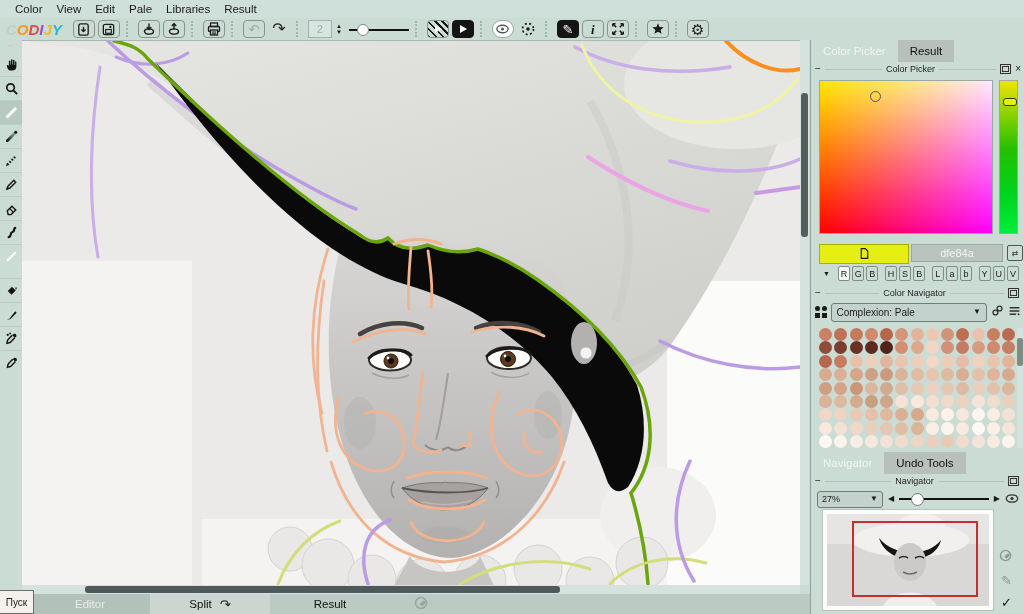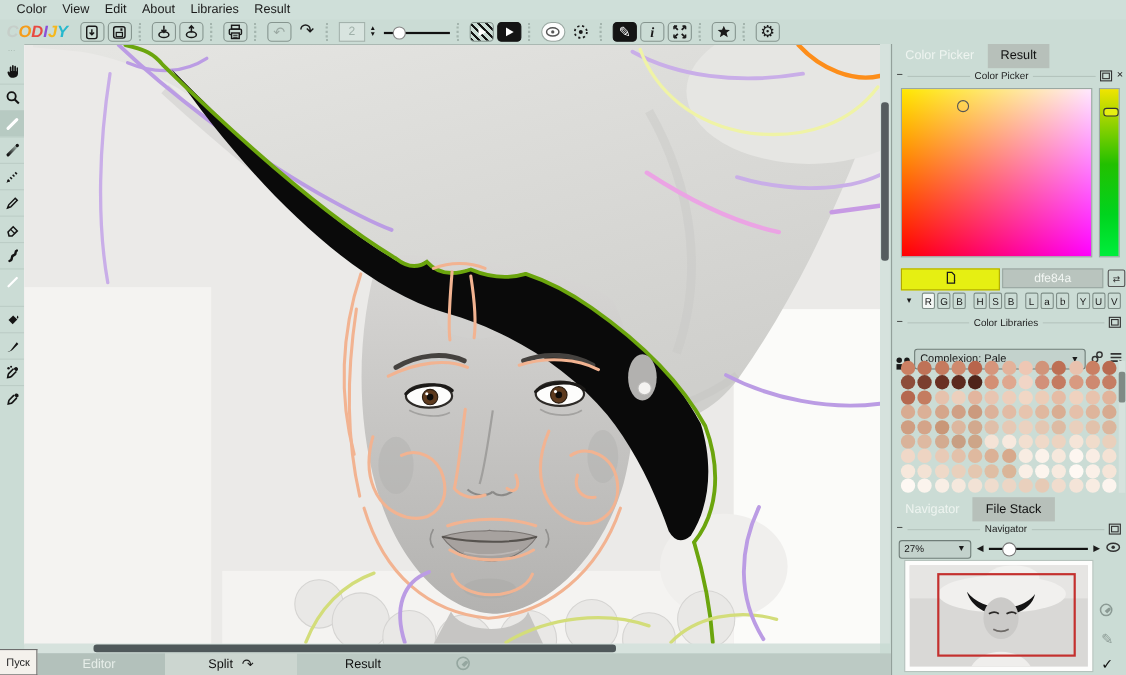--- a/index.html
+++ b/index.html
@@ -77,21 +77,21 @@
   #hex-field{position:absolute;left:100px;top:204px;width:92px;height:18px;background:#b9c4be;color:#f2f6f3;
       font-size:11px;display:flex;align-items:center;justify-content:center;box-sizing:border-box;border:1px solid #9aa8a2;}
   #swap-icon{position:absolute;left:196px;top:205px;width:14px;height:14px;border:1px solid #555;border-radius:2px;
       display:flex;align-items:center;justify-content:center;font-size:8px;color:#333;}
   #mode-row{position:absolute;left:6px;top:226px;width:202px;display:flex;align-items:center;gap:2px;font-size:9px;}
   #mode-row .tri{font-size:7px;margin:0 6px 0 6px;}
   .mbtn{width:13px;height:13px;border:1px solid #7e8d87;border-radius:2px;display:flex;align-items:center;justify-content:center;background:transparent;}
   .mbtn.on{background:#f4f8f5;}
   .mgap{width:3px;}
   #libs-head{position:absolute;left:0;top:246px;width:214px;}
-  #lib-row{position:absolute;left:4px;top:276px;width:206px;height:20px;display:flex;align-items:flex-end;gap:4px;}
+  #lib-row{position:absolute;left:4px;top:262px;width:206px;height:20px;display:flex;align-items:center;gap:4px;}
   #faces-icon{display:grid;grid-template-columns:5px 5px;grid-gap:1.5px;}
   #faces-icon i{width:5px;height:5px;background:#1a1a1a;display:block;}
   #faces-icon i:nth-child(1){border-radius:50%;}#faces-icon i:nth-child(2){border-radius:50%;}
   #lib-select{flex:1;height:17px;border:1px solid #6f7d78;border-radius:3px;background:#c3d2cc;
       display:flex;align-items:center;font-size:10px;padding:0 5px;justify-content:space-between;}
   #swatch-grid{position:absolute;left:8px;top:288px;width:196px;height:120px;display:flex;flex-direction:column;justify-content:space-between;}
   .swrow{display:flex;justify-content:space-between;}
   .sw{width:13px;height:13px;border-radius:50%;display:block;}
   #grid-scroll{position:absolute;left:206px;top:288px;width:6px;height:120px;background:#d6e2dd;}
   #grid-scroll .thumb{position:absolute;left:0;top:10px;width:6px;height:28px;background:#7f8a85;border-radius:2px;}
@@ -108,21 +108,21 @@
   #nav-side-icons{position:absolute;left:188px;top:508px;display:flex;flex-direction:column;gap:7px;align-items:center;color:#8b9a94;}
   #nav-check{color:#111;font-weight:bold;font-size:13px;}
 </style>
 </head>
 <body>
 
 <div id="menubar">
   <span class="menu-item">Color</span>
   <span class="menu-item">View</span>
   <span class="menu-item">Edit</span>
-  <span class="menu-item">About</span>
+  <span class="menu-item">Pale</span>
   <span class="menu-item">Libraries</span>
   <span class="menu-item">Result</span>
 </div>
 
 <div id="toolbar">
   <span id="logo"><span style="color: rgb(198, 206, 201);">C</span><span style="color: rgb(245, 156, 26);">O</span><span style="color: rgb(232, 74, 66);">D</span><span style="color: rgb(138, 79, 216);">I</span><span style="color: rgb(245, 184, 28);">J</span><span style="color: rgb(39, 184, 205);">Y</span></span>
 
   <span class="tbtn">
     <svg width="15" height="15" viewBox="0 0 16 16">
         <rect x="3" y="2" width="10" height="12" rx="2" fill="none" stroke="#1a1a1a" stroke-width="1.4"></rect>
@@ -480,21 +480,21 @@
     <span class="mbtn">b</span>
     <span class="mgap"></span>
     <span class="mbtn">Y</span>
     <span class="mbtn">U</span>
     <span class="mbtn">V</span>
   </div>
 
   <div id="libs-head" class="phead">
     <span class="mini">−</span>
     <span class="rule"></span>
-    <span>Color Libraries</span>
+    <span>Color Navigator</span>
     <span class="rule"></span>
     <span class="wicon"></span>
     <span class="xicon">×</span>
   </div>
 
   <div id="lib-row">
     <span id="faces-icon">
         <i></i>
         <i></i>
         <i></i>
@@ -655,21 +655,21 @@
         <span class="sw" style="background: rgb(248, 236, 226);"></span>
         <span class="sw" style="background: rgb(252, 244, 238);"></span>
       </div>
     </div>
   <div id="grid-scroll">
       <span class="thumb"></span>
     </div>
 
   <div id="navtabs" class="ptabs">
     <div class="ptab active">Navigator</div>
-    <div class="ptab inactive">File Stack</div>
+    <div class="ptab inactive">Undo Tools</div>
   </div>
   <div id="nav-head" class="phead">
     <span class="mini">−</span>
     <span class="rule"></span>
     <span>Navigator</span>
     <span class="rule"></span>
     <span class="wicon"></span>
     <span class="xicon">×</span>
   </div>
 

